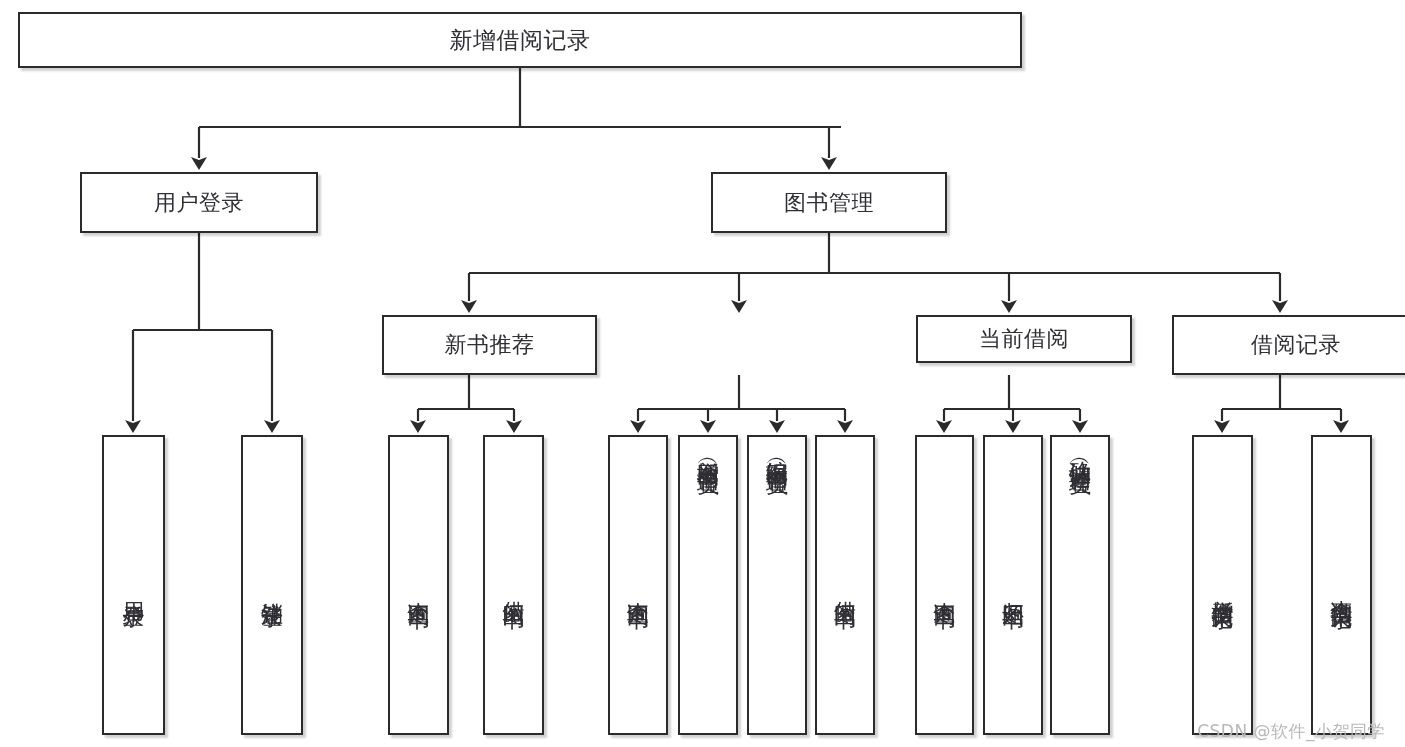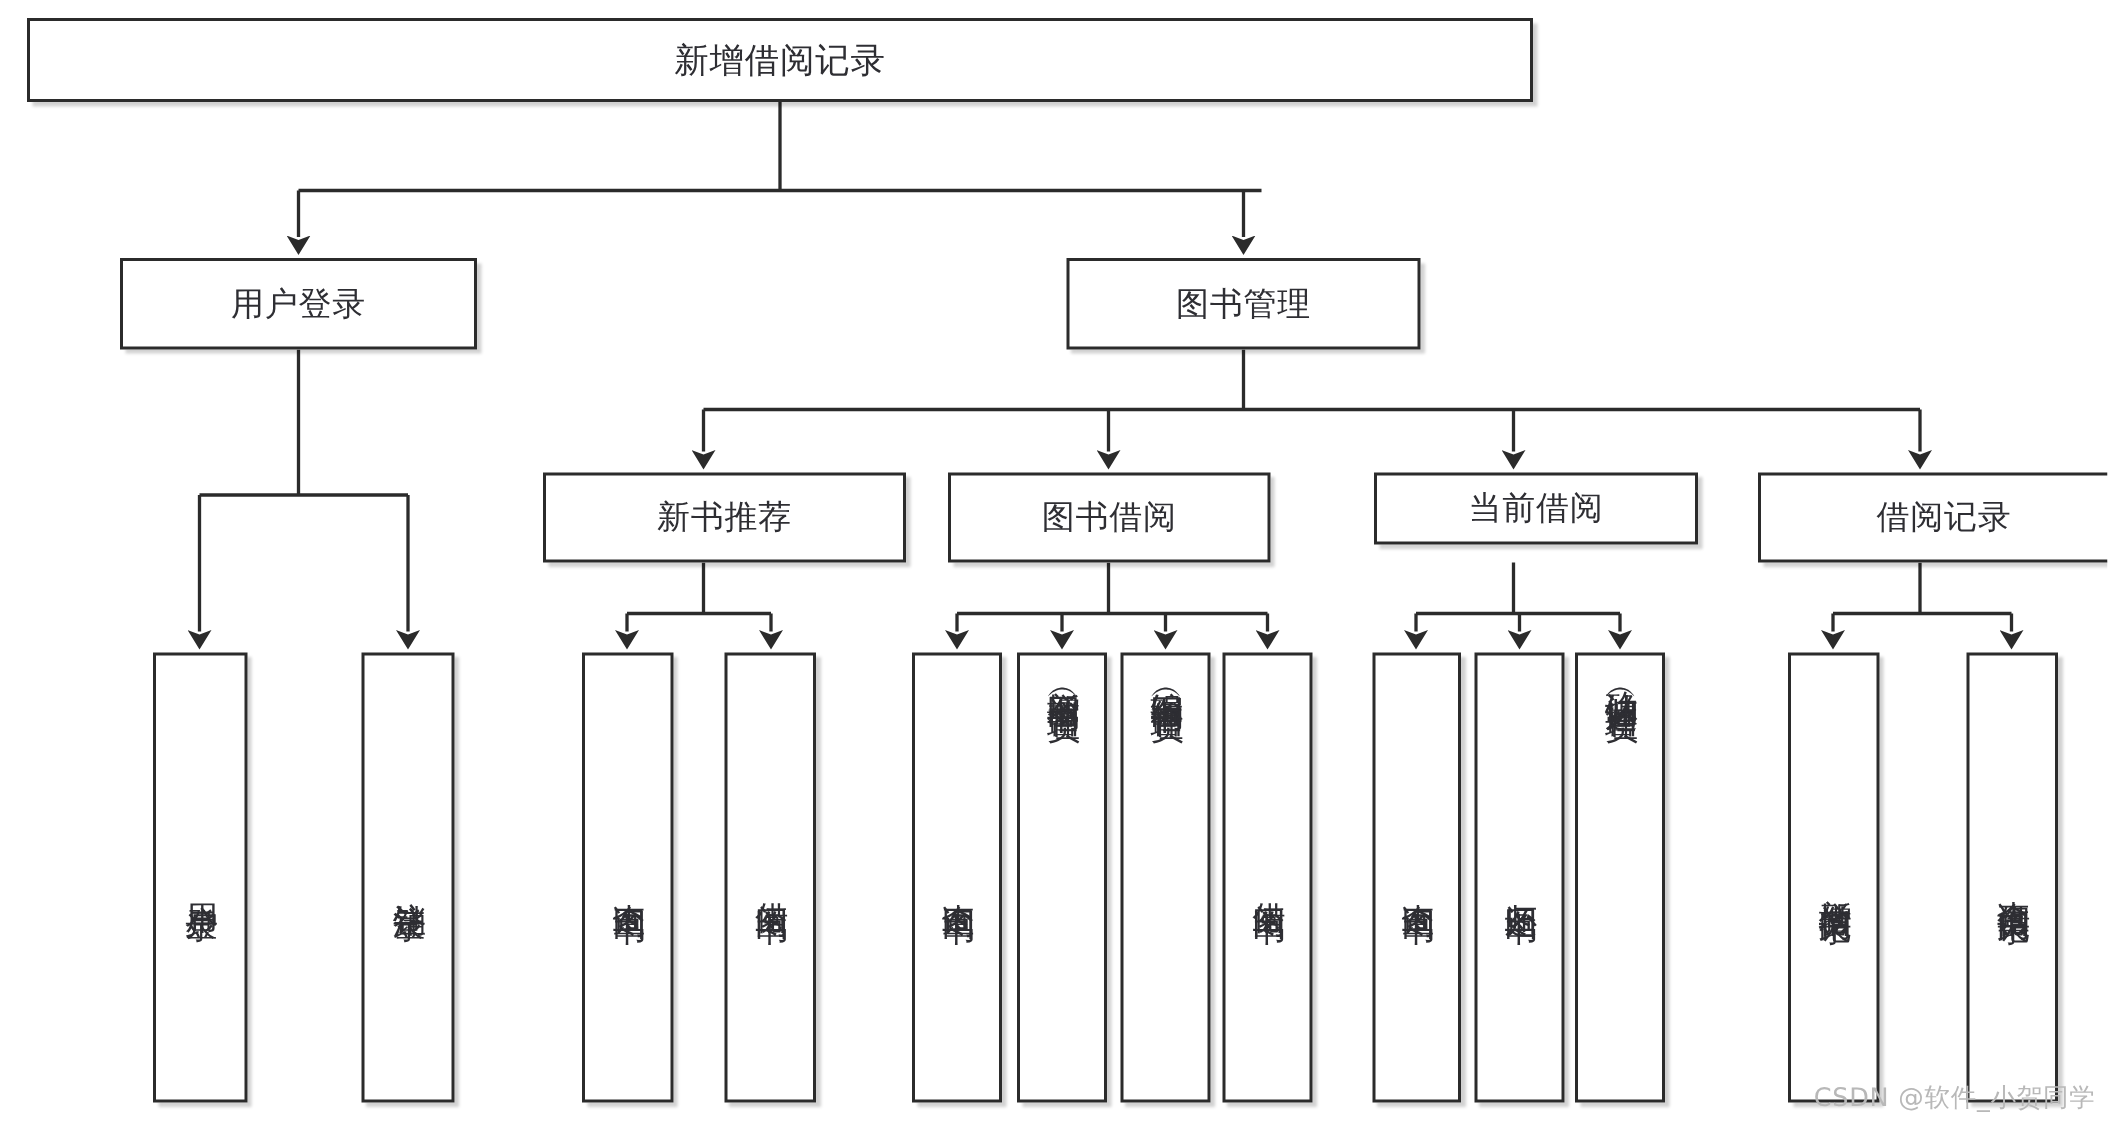--- a/index.html
+++ b/index.html
@@ -57,21 +57,21 @@
   .link {
     stroke: #2b2b2b;
     stroke-width: 2.2;
     fill: none;
   }
   .arrowhead {
     fill: #2b2b2b;
   }
   .watermark {
     position: absolute;
-    right: 8px;
+    right: 20px;
     bottom: 4px;
     font-size: 17px;
     color: #b8b8b8;
     letter-spacing: 0.5px;
     white-space: nowrap;
   }
 </style>
 </head>
 <body>
 
@@ -136,25 +136,22 @@
     <span>新增借阅记录</span>
   </div>
 
   <div class="node level1" style="left:80px; top:172px; width:238px; height:61px;">
     <span>用户登录</span>
   </div>
   <div class="node level1" style="left:711px; top:172px; width:236px; height:61px;text-align:center;">
     <span>图书管理</span>
   </div>
 
-  <div class="node level2" style="left:362px; top:315px; width:242px; height:60px;">
+  <div class="node level2" style="left:382px; top:315px; width:215px; height:60px;">
     <span>新书推荐</span>
-  </div>
-  <div class="node level2" style="left:632px; top:315px; width:215px; height:60px;">
-    <span>图书借阅</span>
   </div>
   <div class="node level2" style="left:902px; top:315px; width:216px; height:48px;margin-left:14px;">
     <span>当前借阅</span>
   </div>
   <div class="node level2" style="left:1172px; top:315px; width:248px; height:60px;">
     <span>借阅记录</span>
   </div>
 
   <div class="node leaf" style="left:102px; top:435px; width:63px; height:300px; align-items:center;">
     <span class="vtext">用户登录</span>

